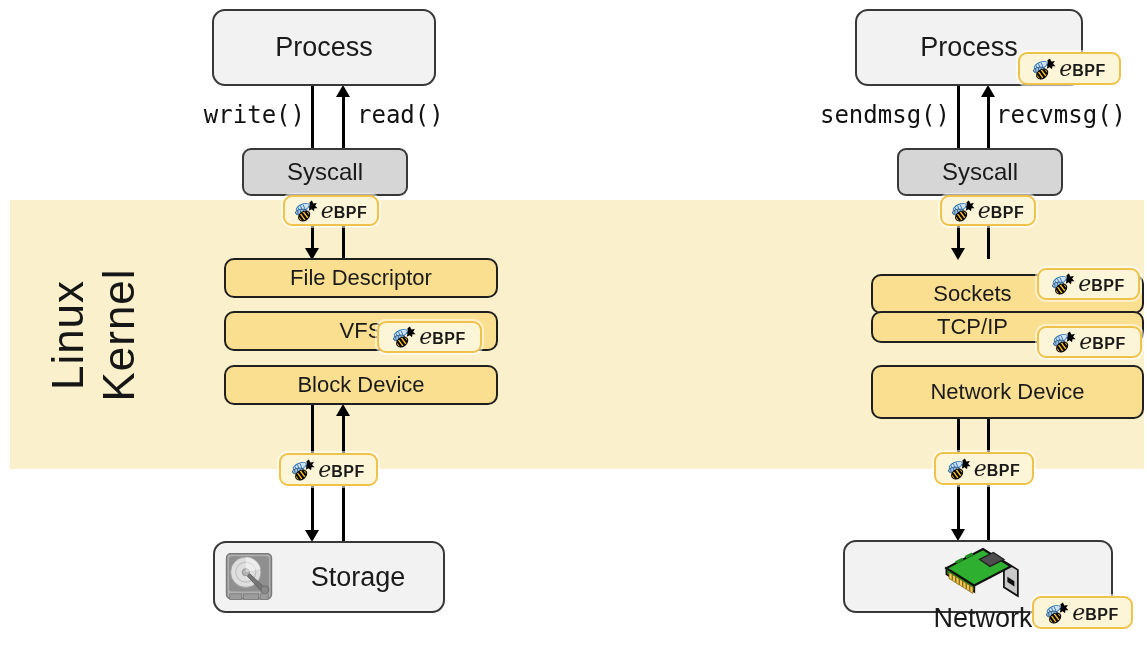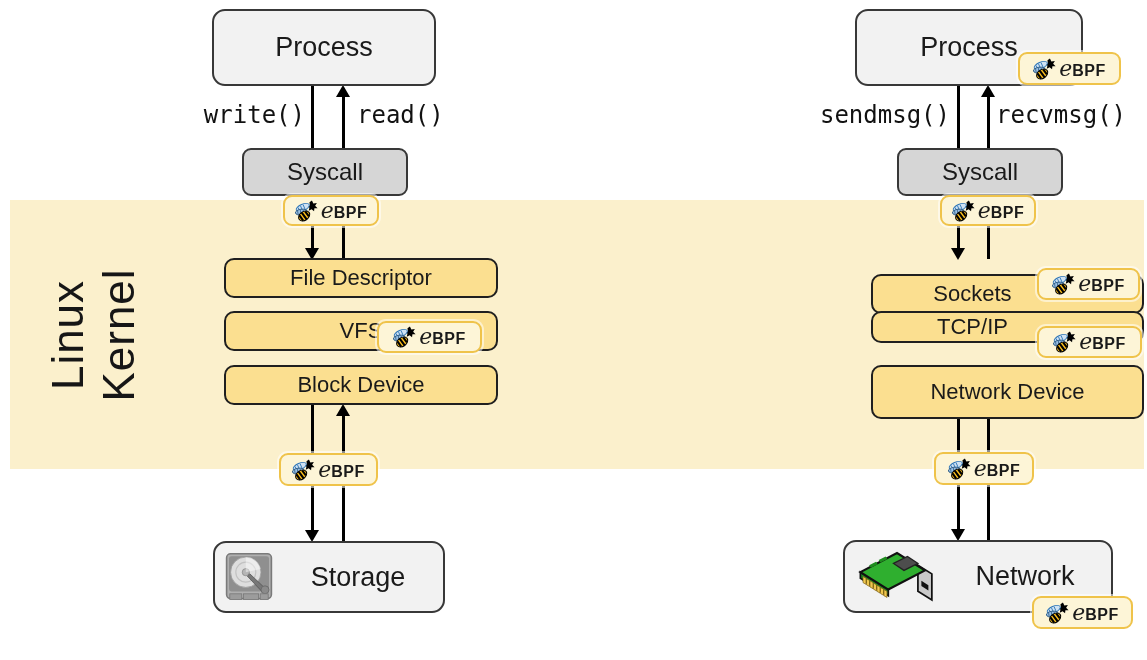--- a/index.html
+++ b/index.html
@@ -142,21 +142,21 @@
   <div class="box layer" style="left:840px;top:274px;width:273px;height:40px;">
     <span style="margin-right:70px;">Sockets</span>
   </div>
   <div class="box layer" style="left:840px;top:311px;width:273px;height:32px;">
     <span style="margin-right:70px;">TCP/IP</span>
   </div>
   <div class="box layer" style="left:840px;top:365px;width:273px;height:54px;">
     <span>Network Device</span>
   </div>
 
-  <div class="box endpoint" style="left:843px;top:540px;width:270px;height:73px;">
+  <div class="box endpoint" style="left:843px;top:540px;width:270px;height:73px;flex-direction:column;">
     <span style="line-height:0;">
       <svg viewBox="0 0 96 70" width="84" height="61" aria-hidden="true">
         <polygon points="72,22 88,32 88,62 72,52" fill="#C9C9C9" stroke="#111" stroke-width="2"></polygon>
         <polygon points="76,40 84,45 84,51 76,46" fill="#111"></polygon>
         <polygon points="6,30 38,50 38,57 6,37" fill="#1E8C1E" stroke="#111" stroke-width="2"></polygon>
         <polygon points="6,30 48,8 80,28 38,50" fill="#2FAF2F" stroke="#111" stroke-width="2.5"></polygon>
         <polygon points="16,22 24,18 26,21 18,25" fill="#1E8C1E"></polygon>
         <polygon points="27,16 35,12 37,15 29,19" fill="#1E8C1E"></polygon>
         <polygon points="44,20 60,12 72,20 56,28" fill="#4D4D4D" stroke="#222" stroke-width="1.5"></polygon>
         <g fill="#F0C850" stroke="#7a5c10" stroke-width="0.8">

